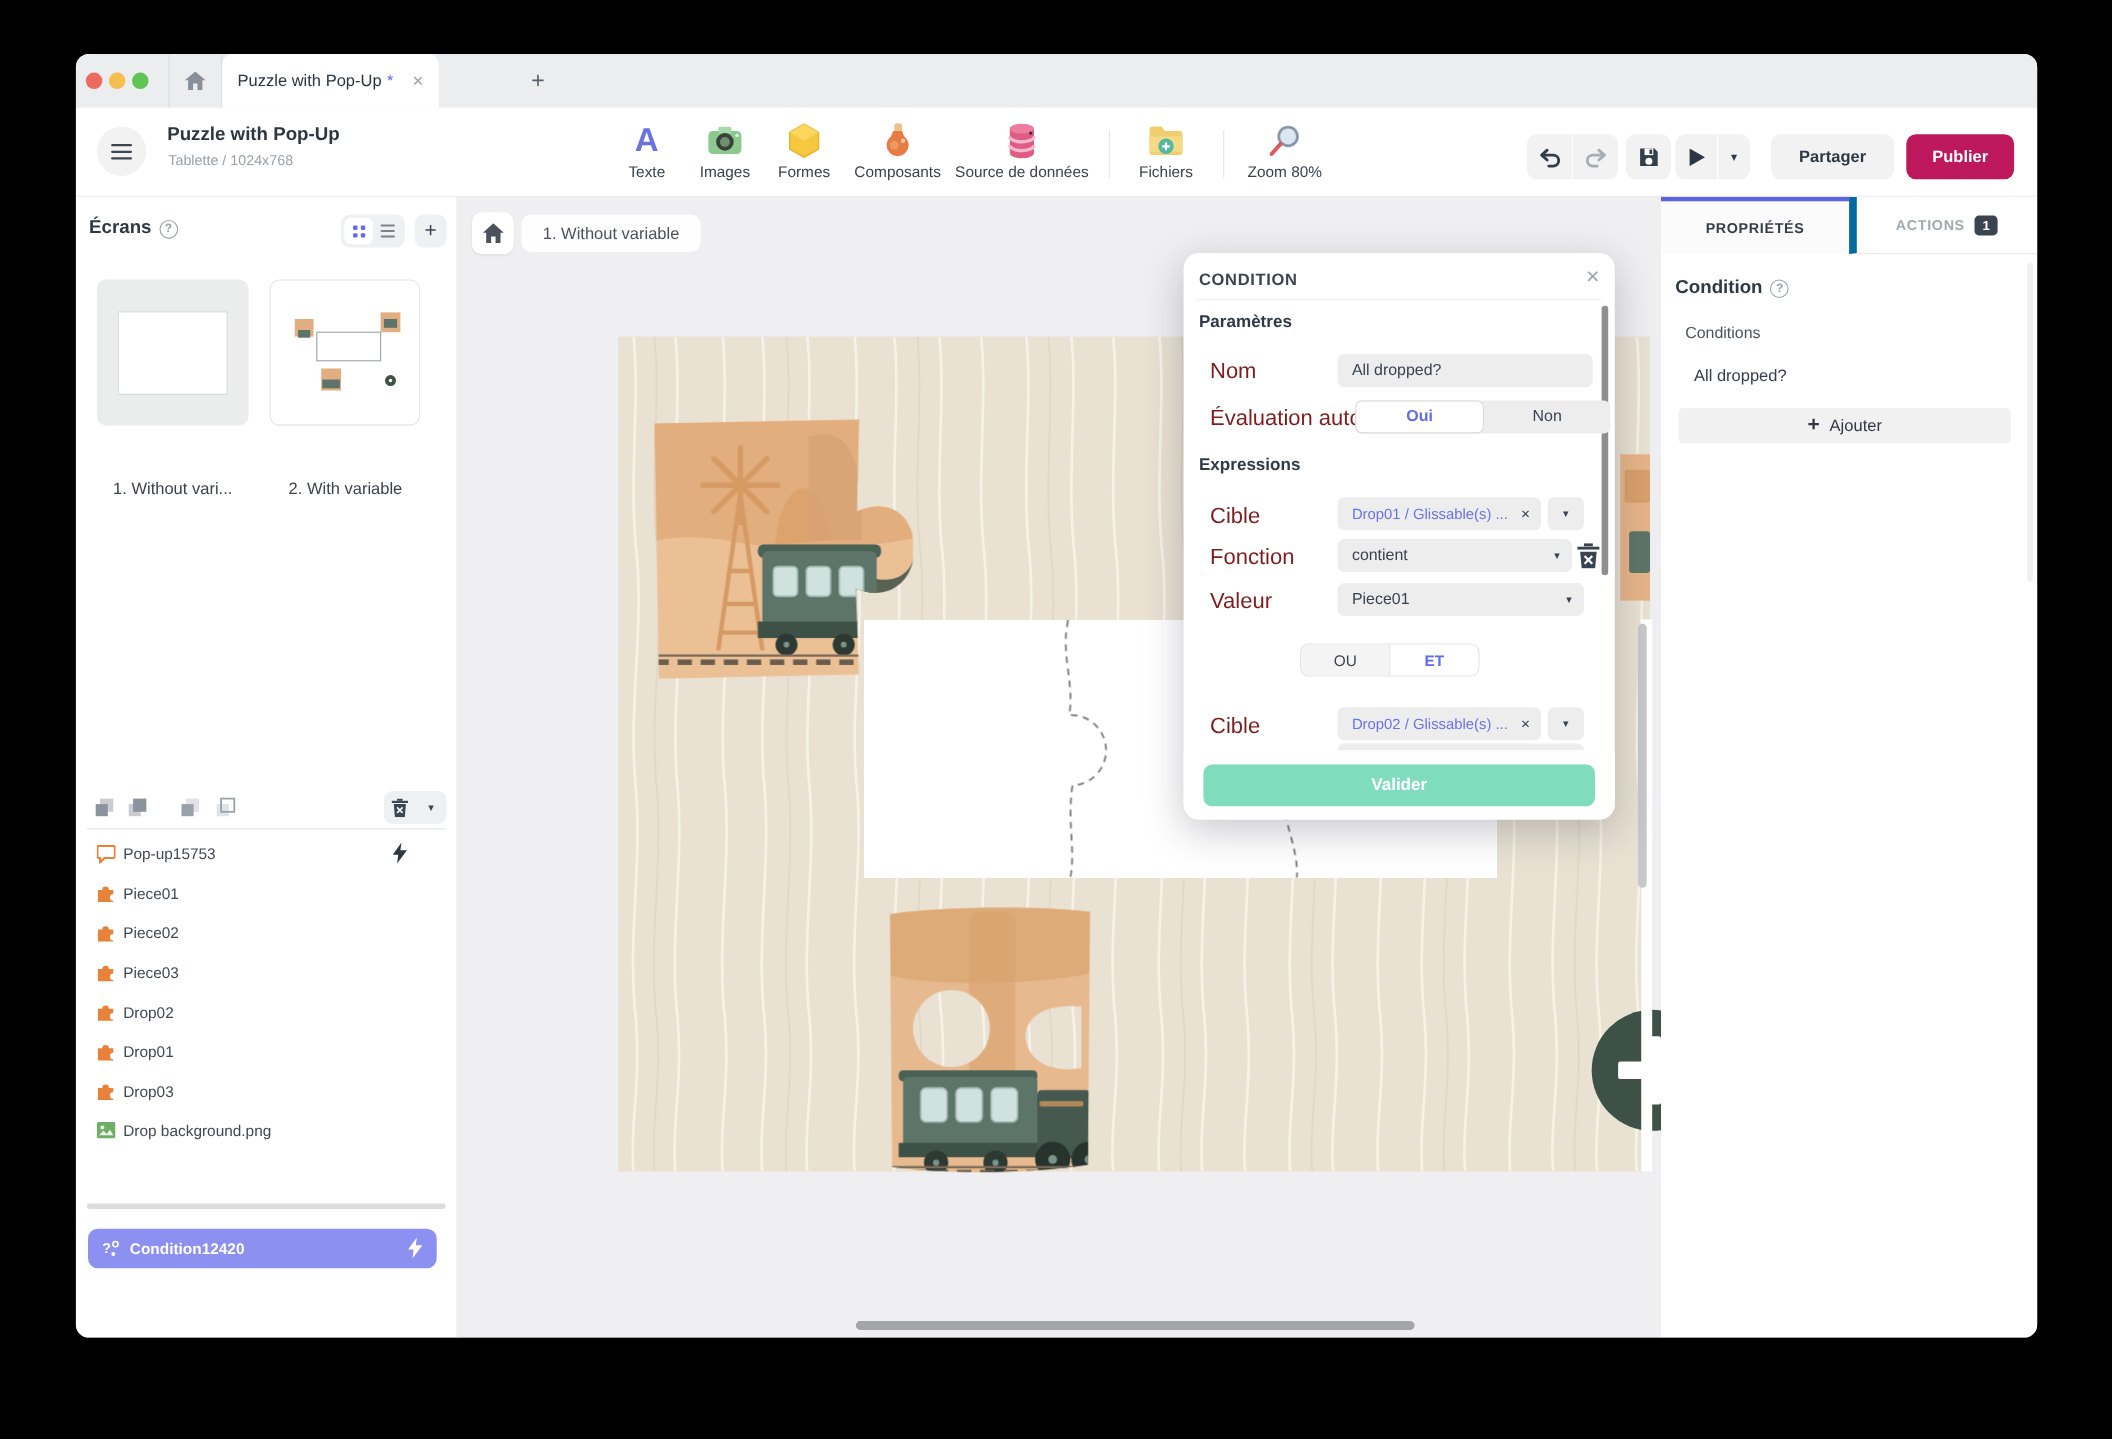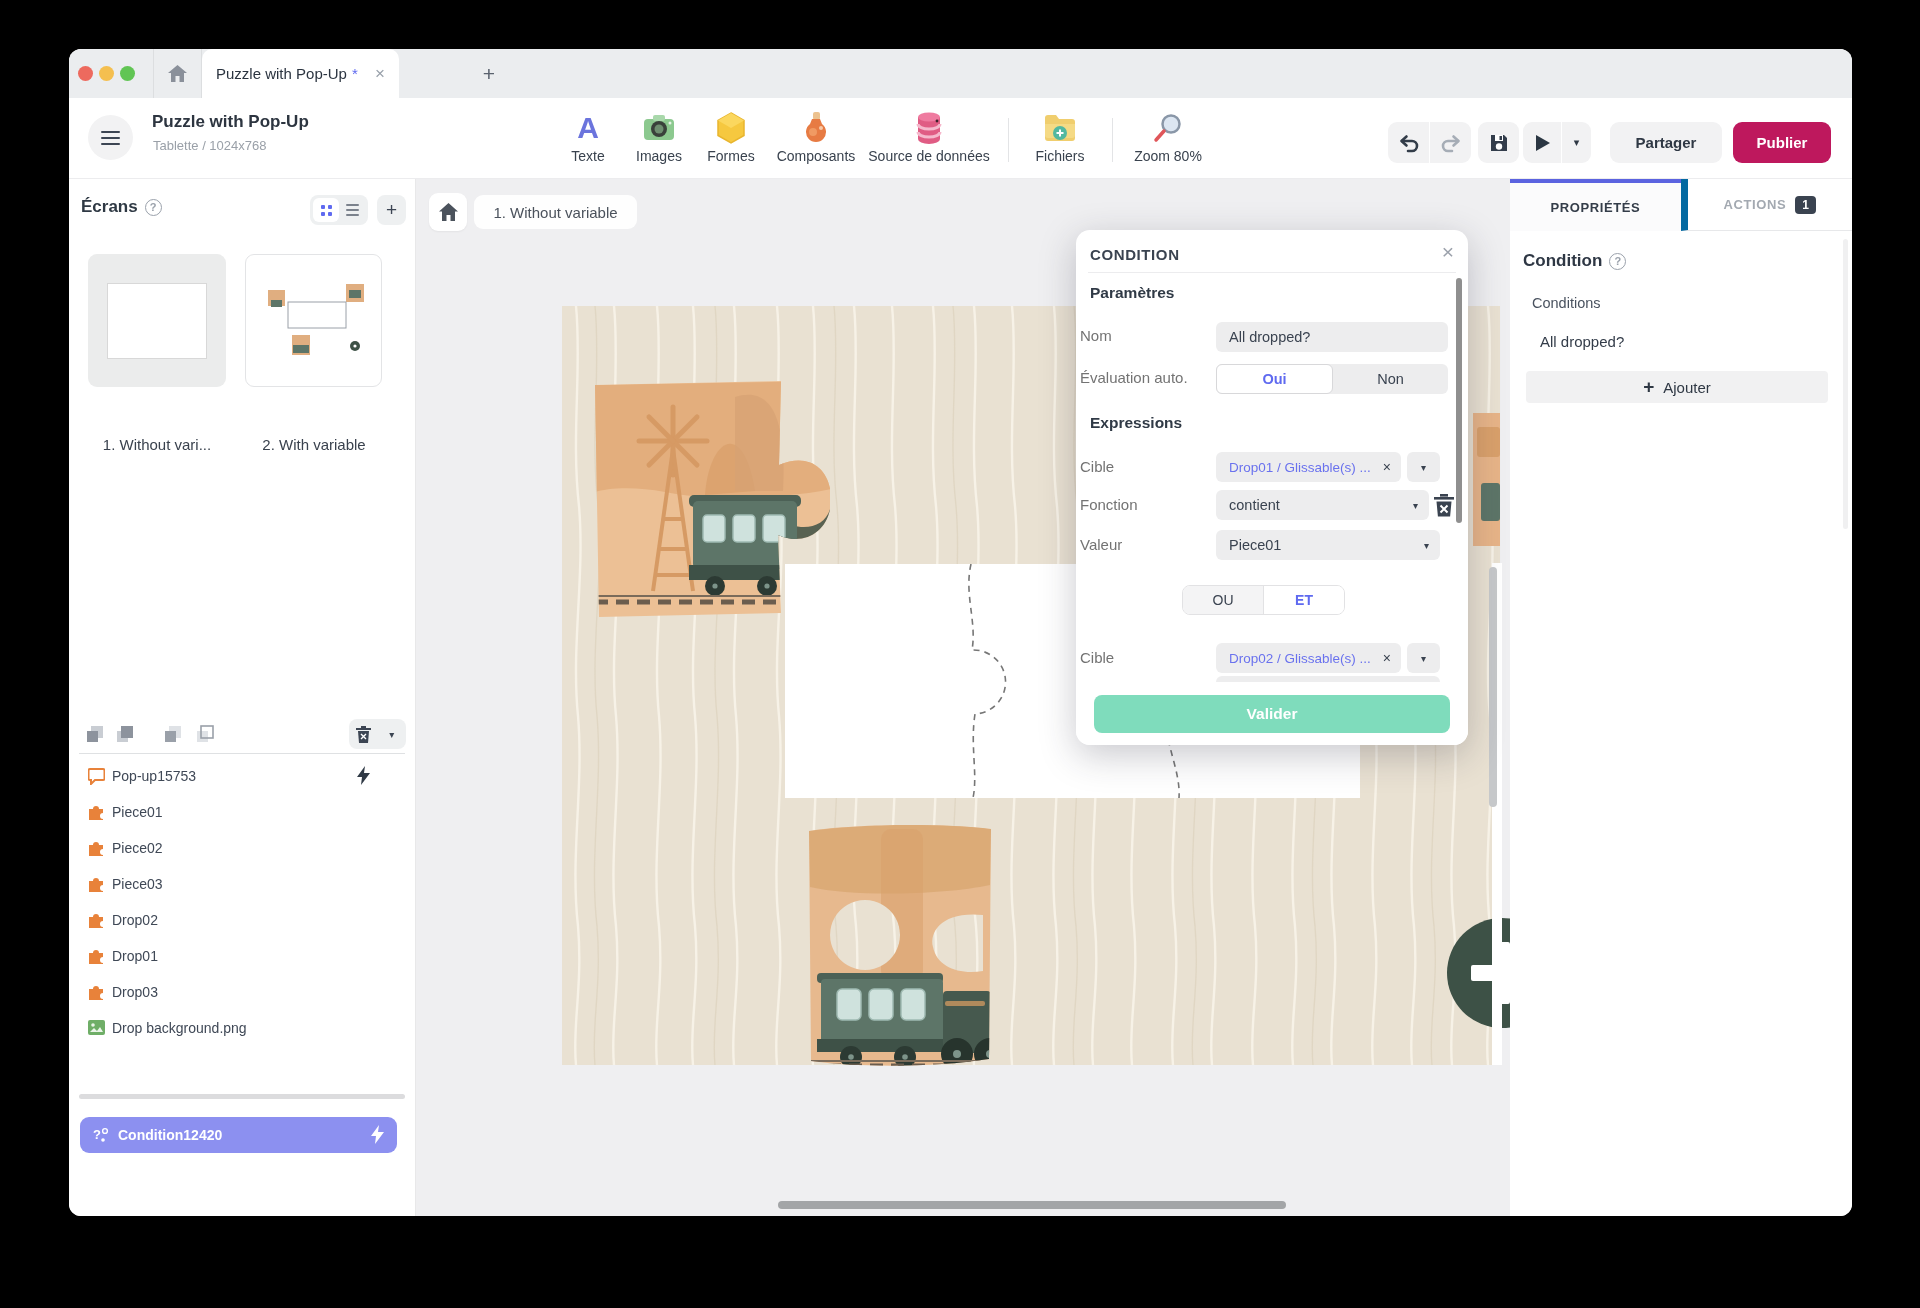--- a/index.html
+++ b/index.html
@@ -156,27 +156,27 @@
   #dialog { position:absolute; left:1007px; top:181px; width:392px; height:515px; background:#fff;
     border-radius:14px; box-shadow:0 10px 36px rgba(40,40,60,.25); z-index:50; }
   #dlg-title { position:absolute; left:14px; top:16px; font-size:15px; font-weight:bold;
     letter-spacing:.6px; color:#3a4350; }
   #dlg-close { position:absolute; right:14px; top:10px; font-size:21px; color:#9ba1ab; }
   #dlg-hr { position:absolute; left:12px; right:12px; top:42px; height:1px; background:#ececee; }
   #dlg-scroll { position:absolute; right:6px; top:48px; width:6px; height:245px; background:#6a6a6a;
     border-radius:3px; opacity:.75; }
   .dlg-section { position:absolute; left:14px; font-size:15.5px; font-weight:bold; color:#303a46; }
   #sec-params { top:54px; } #sec-expr { top:184px; }
-  .dlg-label { position:absolute; left:4px; font-size:15px; color:#737373; }
+  .dlg-label { position:absolute; left:24px; font-size:20px; color:#7f1d1d; }
   #lbl-nom { top:97px; } #lbl-eval { top:139px; } #lbl-cible1 { top:228px; }
   #lbl-fonction { top:266px; } #lbl-valeur { top:306px; } #lbl-cible2 { top:419px; }
   .dlg-field { position:absolute; background:#ededee; border-radius:6px; height:30px;
     display:flex; align-items:center; font-size:14.5px; color:#3a4350; }
   #fld-nom { left:140px; top:92px; width:232px; padding:0 13px; }
-  #fld-eval { left:140px; top:134px; width:232px; padding:0; }
+  #fld-eval { left:156px; top:134px; width:232px; padding:0; }
   #fld-eval .seg { flex:1; height:30px; display:flex; align-items:center; justify-content:center; }
   #fld-eval .on { background:#fff; border:1px solid #d8d8da; border-radius:6px; color:#5f6af0; font-weight:bold; }
   .chip { left:140px; width:185px; padding:0 10px 0 13px; justify-content:space-between; }
   #chip1 { position:absolute; top:222px; } #chip2 { position:absolute; top:413px; }
   .chip .chip-val { color:#6a72ee; font-size:13.5px; white-space:nowrap; overflow:hidden; }
   .chip .chip-x { color:#3a4350; font-size:14px; margin-left:7px; }
   .caret-btn { position:absolute; left:331px; width:33px; height:30px; background:#ededee; border-radius:6px;
     display:flex; align-items:center; justify-content:center; font-size:10px; color:#3a4350; }
   #caret1 { top:222px; } #caret2 { top:413px; }
   .dlg-select { justify-content:space-between; padding:0 11px 0 13px; }

